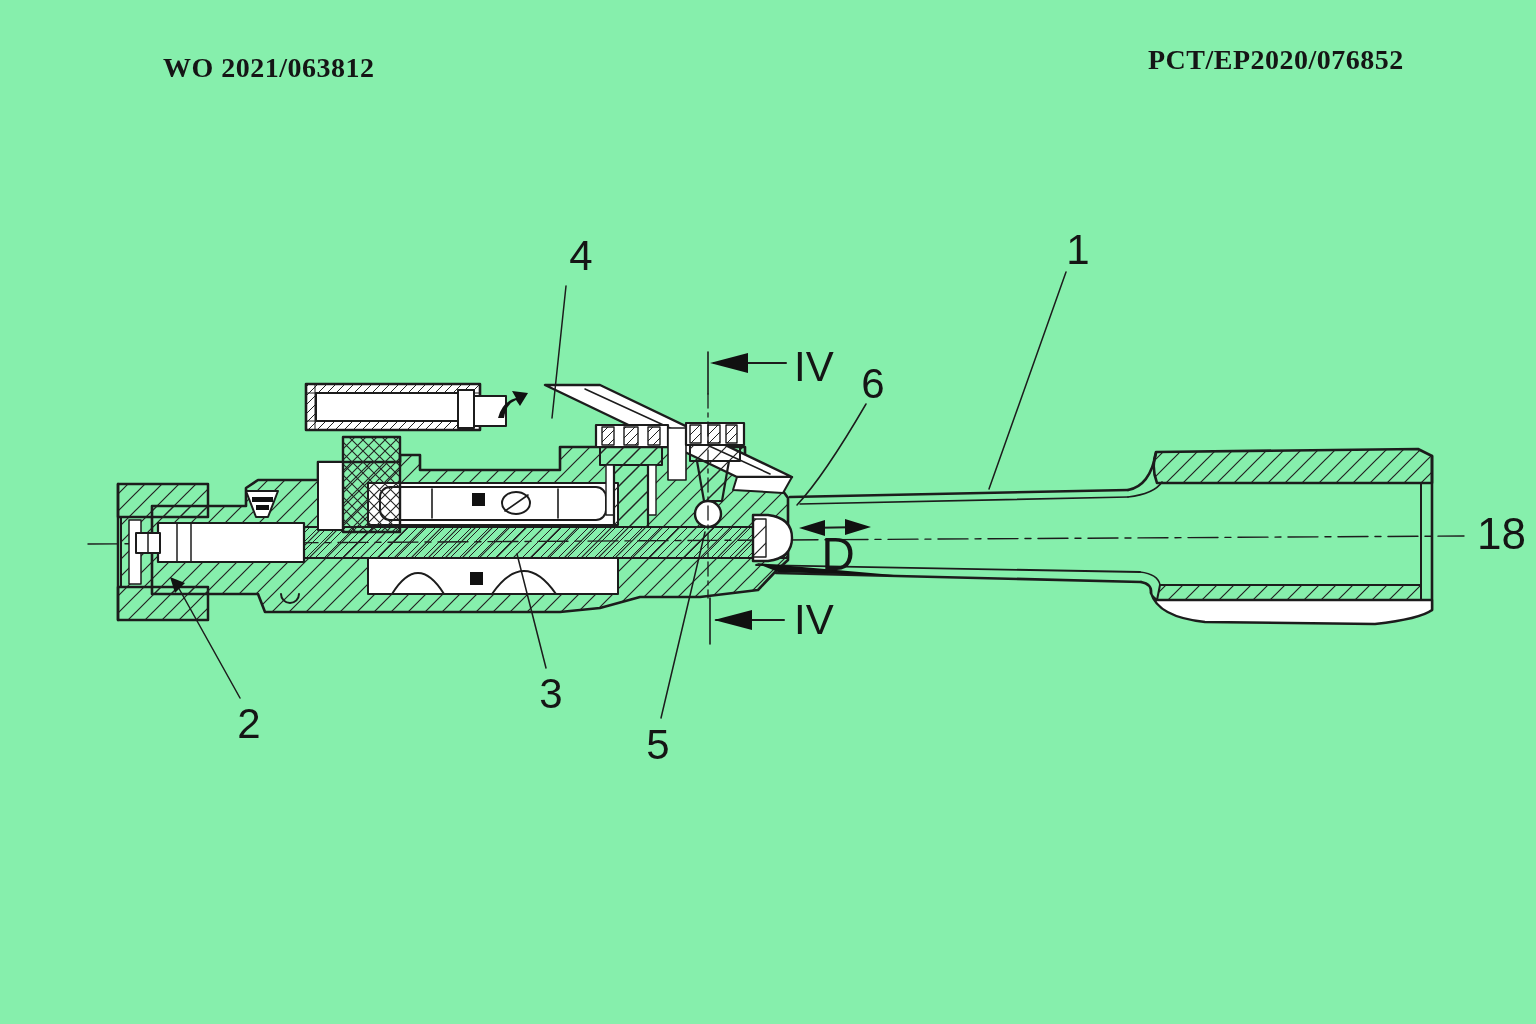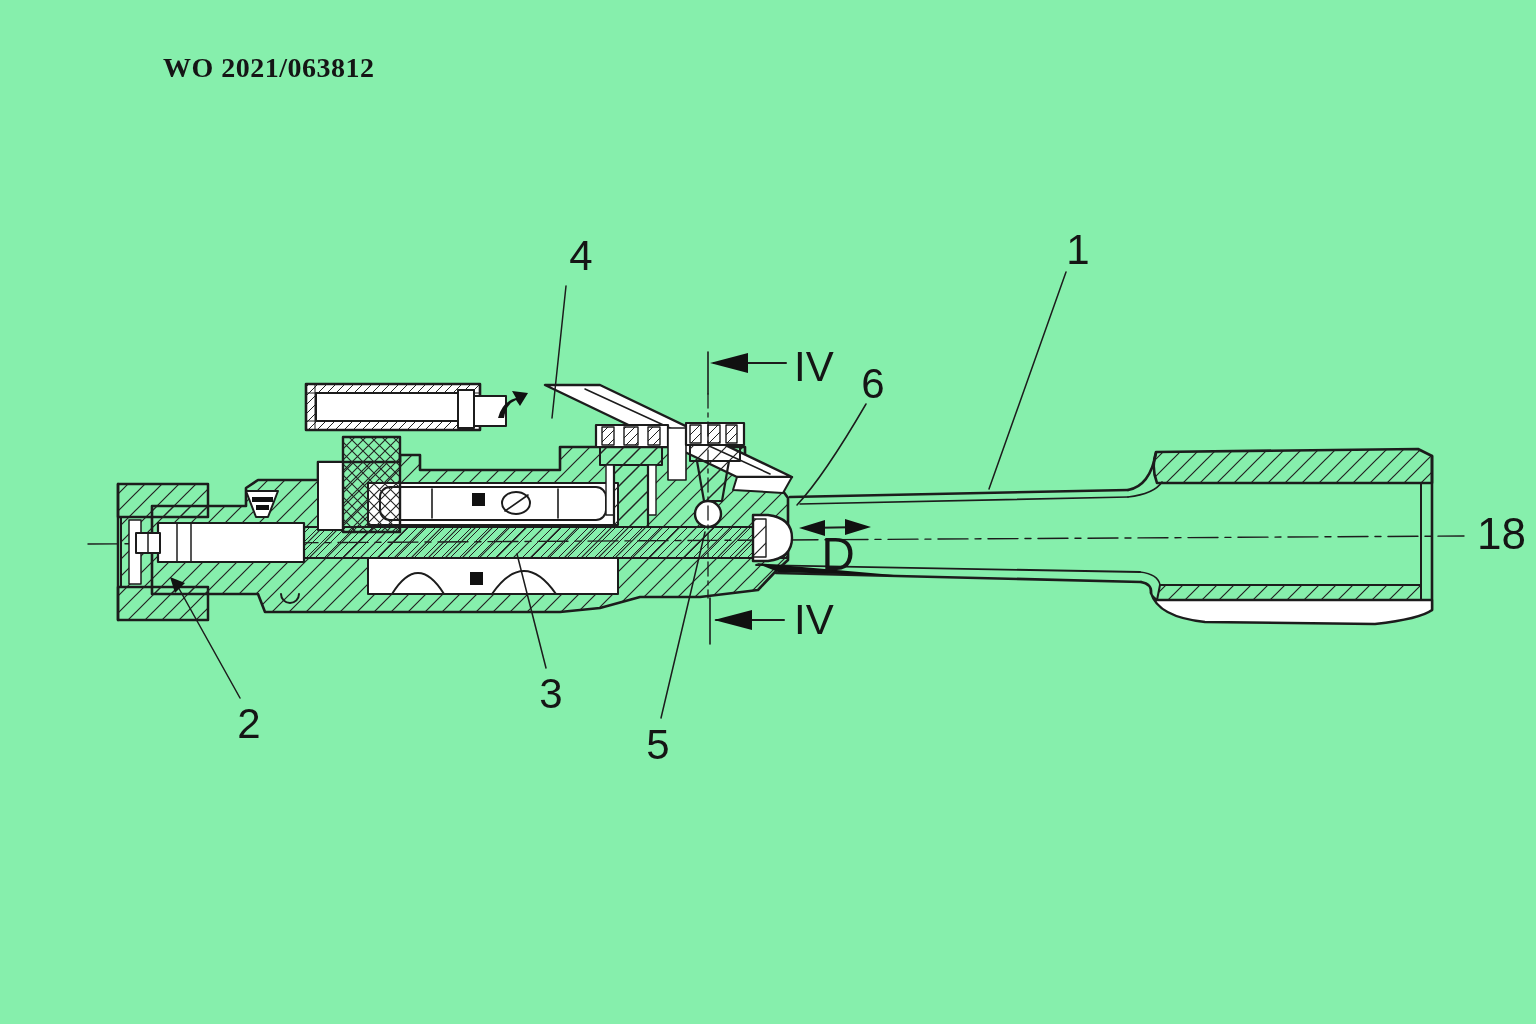--- a/index.html
+++ b/index.html
@@ -31,20 +31,21 @@
   }
   svg.drawing{position:absolute;left:0;top:0;}
   svg text{font-family:"Liberation Sans", sans-serif;}
 </style>
 </head>
 <body>
 
 <div class="page">
 
   <div class="hdr hdr-left">WO 2021/063812</div>
+  <div class="hdr hdr-right">PCT/EP2020/076852</div>
 
   <svg class="drawing" width="1536" height="1024" viewBox="0 0 1536 1024">
     <defs>
       <pattern id="h1" patternUnits="userSpaceOnUse" width="17" height="17">
         <path d="M-4,4 L4,-4 M0,17 L17,0 M13,21 L21,13" stroke="#222" stroke-width="1.2" fill="none"></path>
       </pattern>
       <pattern id="h2" patternUnits="userSpaceOnUse" width="9" height="9">
         <path d="M-2,2 L2,-2 M0,9 L9,0 M7,11 L11,7" stroke="#222" stroke-width="1" fill="none"></path>
       </pattern>
       <pattern id="x1" patternUnits="userSpaceOnUse" width="11" height="11">

